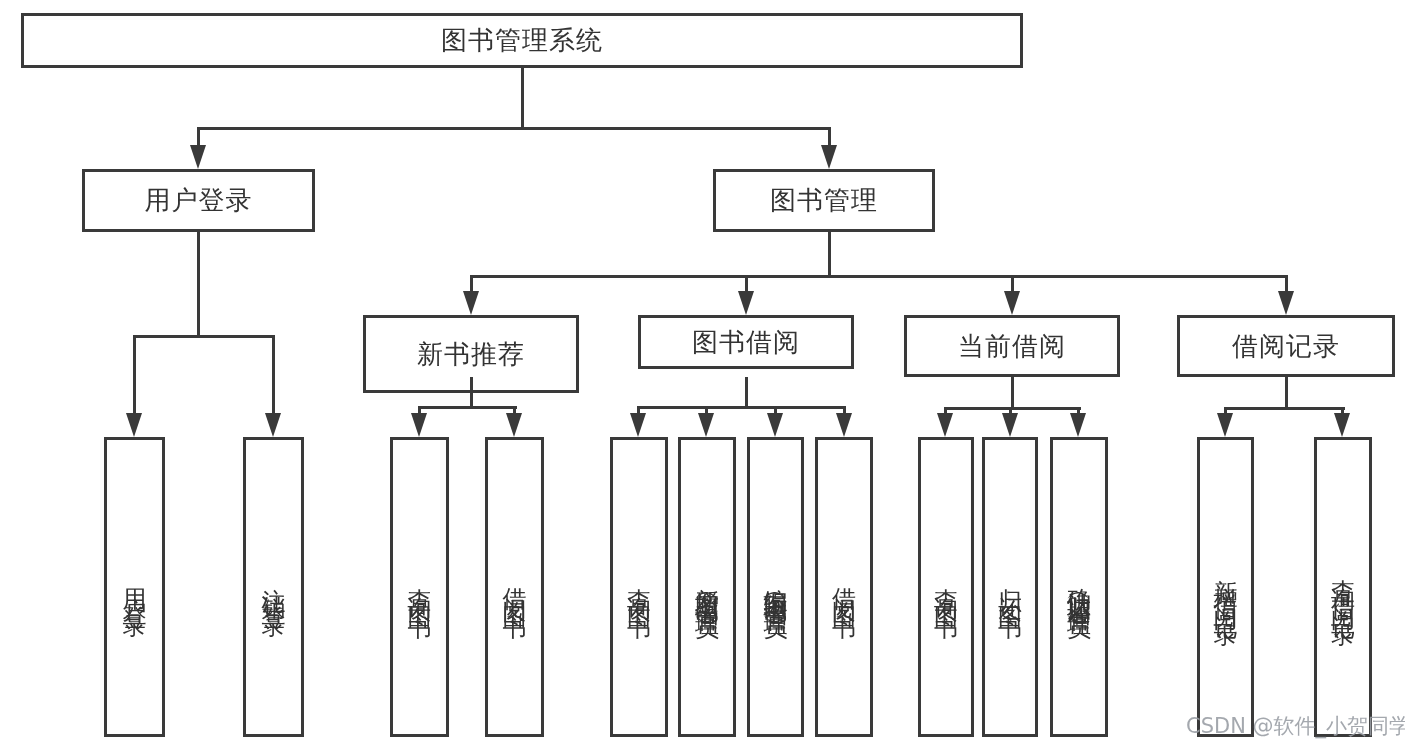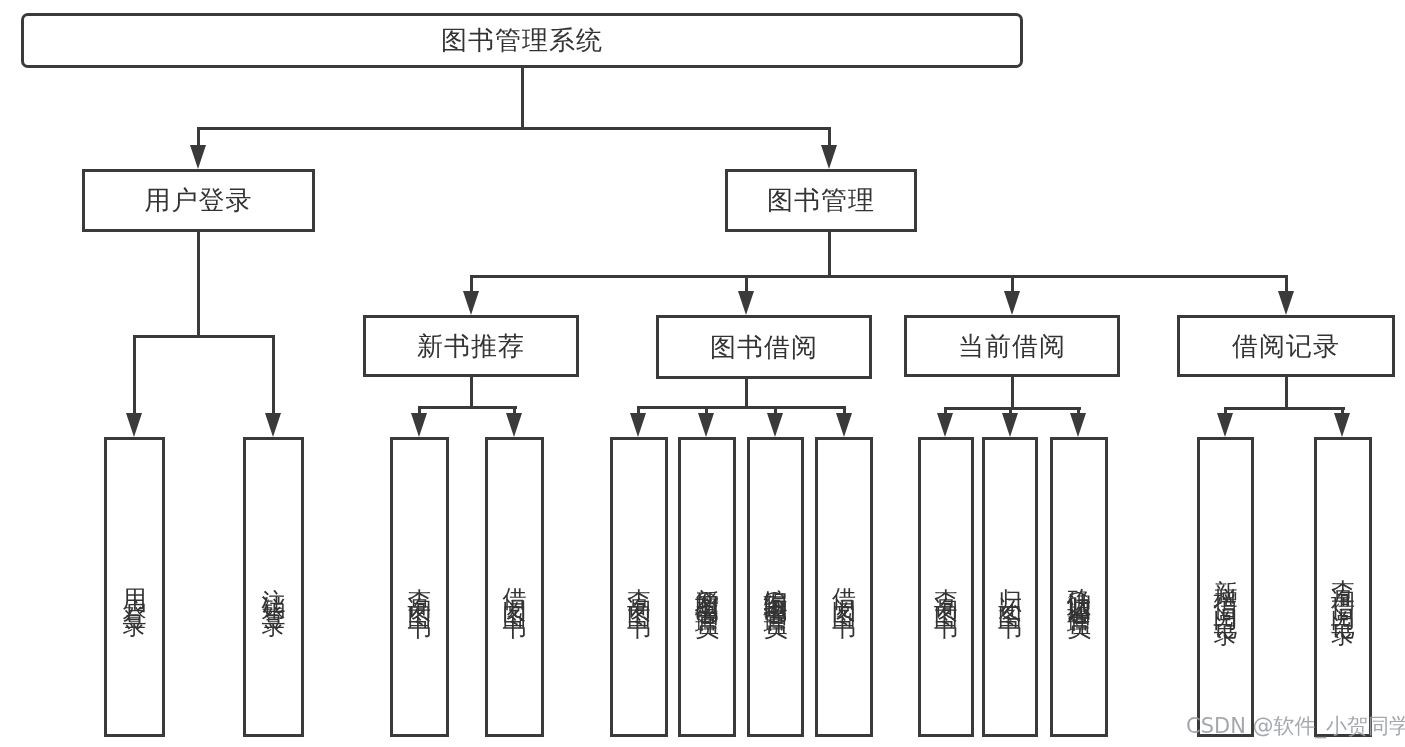--- a/index.html
+++ b/index.html
@@ -53,35 +53,35 @@
     color: rgba(154, 159, 165, 0.9);
     white-space: nowrap;
     z-index: 6;
   }
 </style>
 </head>
 <body>
 
 <div class="canvas">
 
-  <div class="box h" style="left:21px; top:13px; width:1002px; height:55px;border-radius:7px;">
+  <div class="box h" style="left:21px; top:13px; width:1002px; height:55px;">
     <span>图书管理系统</span>
   </div>
 
   <div class="vline" style="left:521px; top:68px; height:59px;"></div>
   <div class="hline" style="left:197px; top:127px; width:634px;"></div>
   <div class="vline" style="left:197px; top:127px; height:21px;"></div>
   <div class="arrow" style="left:190px; top:145px;"></div>
   <div class="vline" style="left:828px; top:127px; height:21px;"></div>
   <div class="arrow" style="left:821px; top:145px;"></div>
 
   <div class="box h" style="left:82px; top:169px; width:233px; height:63px;">
     <span>用户登录</span>
   </div>
-  <div class="box h" style="left:713px; top:169px; width:192px; height:63px;margin-left:12px;">
+  <div class="box h" style="left:713px; top:169px; width:222px; height:63px;">
     <span>图书管理</span>
   </div>
 
   <div class="vline" style="left:197px; top:232px; height:103px;"></div>
   <div class="hline" style="left:133px; top:335px; width:142px;"></div>
   <div class="vline" style="left:133px; top:335px; height:81px;"></div>
   <div class="arrow" style="left:126px; top:413px;"></div>
   <div class="vline" style="left:272px; top:335px; height:81px;"></div>
   <div class="arrow" style="left:265px; top:413px;"></div>
 
@@ -89,24 +89,24 @@
   <div class="hline" style="left:470px; top:275px; width:818px;"></div>
   <div class="vline" style="left:470px; top:275px; height:20px;"></div>
   <div class="arrow" style="left:463px; top:291px;"></div>
   <div class="vline" style="left:745px; top:275px; height:20px;"></div>
   <div class="arrow" style="left:738px; top:291px;"></div>
   <div class="vline" style="left:1011px; top:275px; height:20px;"></div>
   <div class="arrow" style="left:1004px; top:291px;"></div>
   <div class="vline" style="left:1285px; top:275px; height:20px;"></div>
   <div class="arrow" style="left:1278px; top:291px;"></div>
 
-  <div class="box h" style="left:363px; top:315px; width:216px; height:62px;">
+  <div class="box h" style="left:363px; top:315px; width:216px; height:78px;">
     <span>新书推荐</span>
   </div>
-  <div class="box h" style="left:656px; top:315px; width:216px; height:64px;">
+  <div class="box h" style="left:638px; top:315px; width:216px; height:54px;">
     <span>图书借阅</span>
   </div>
   <div class="box h" style="left:904px; top:315px; width:216px; height:62px;text-align:center;">
     <span>当前借阅</span>
   </div>
   <div class="box h" style="left:1177px; top:315px; width:218px; height:62px;">
     <span>借阅记录</span>
   </div>
 
   <div class="vline" style="left:470px; top:377px; height:29px;"></div>

